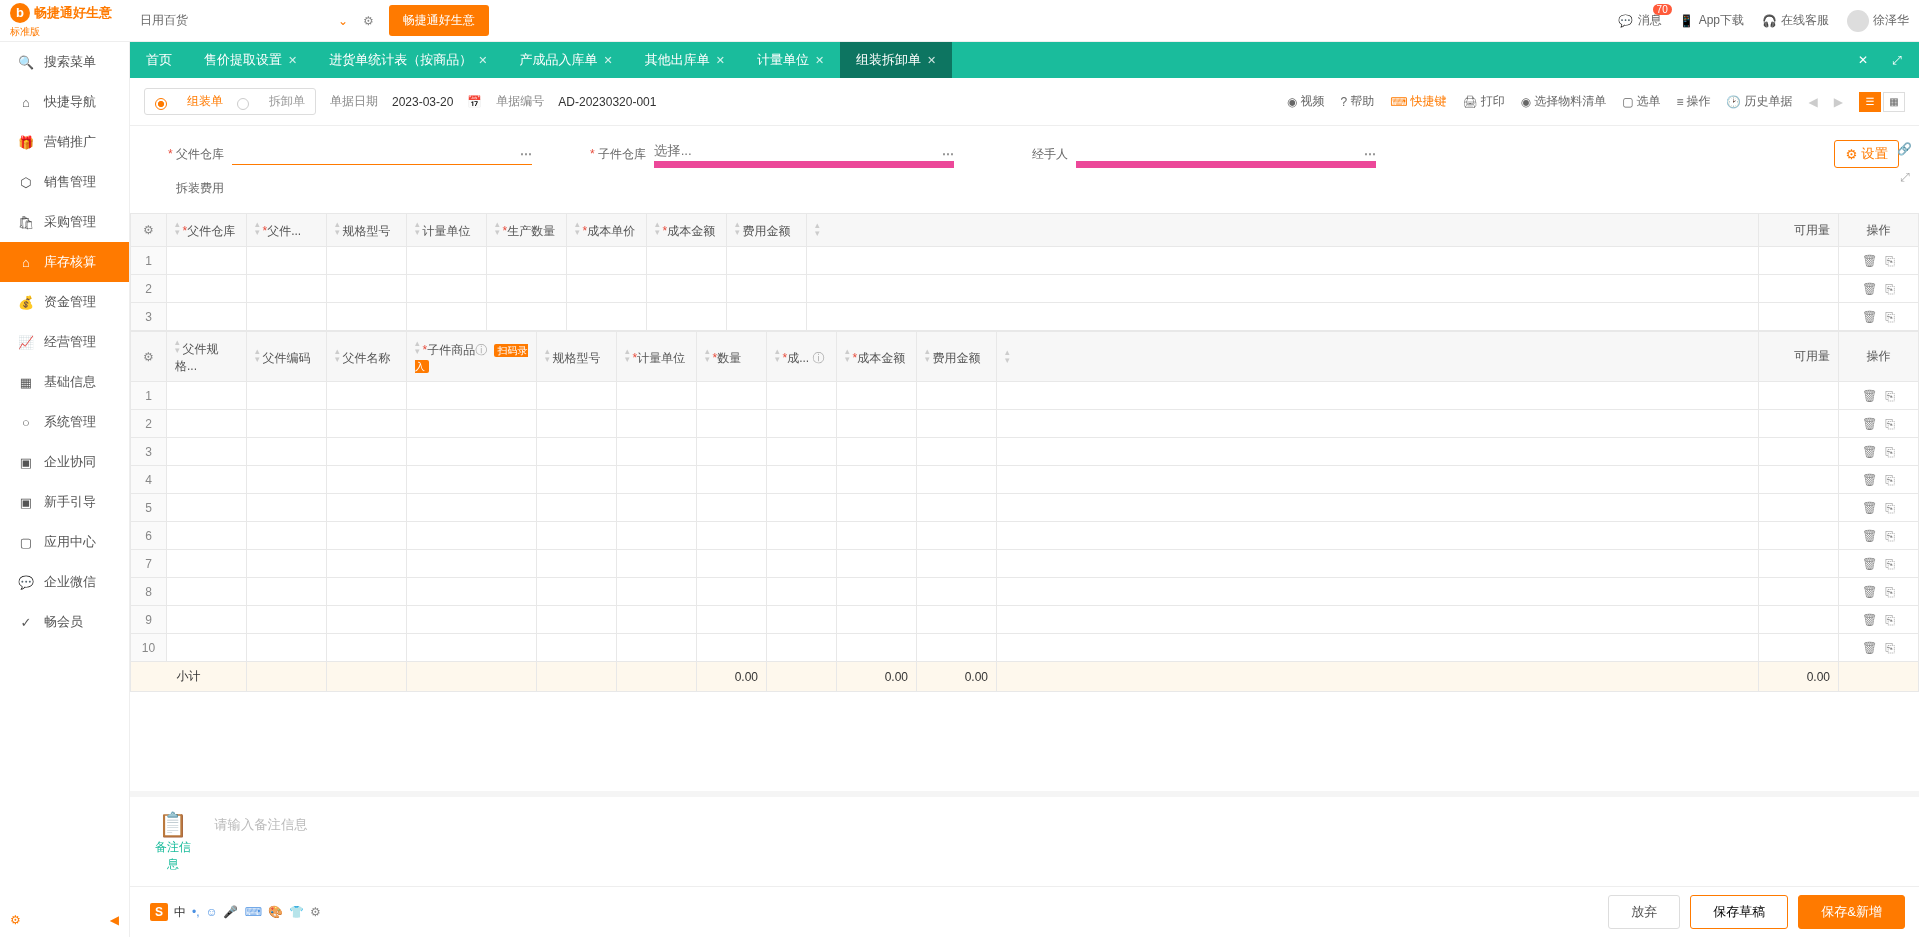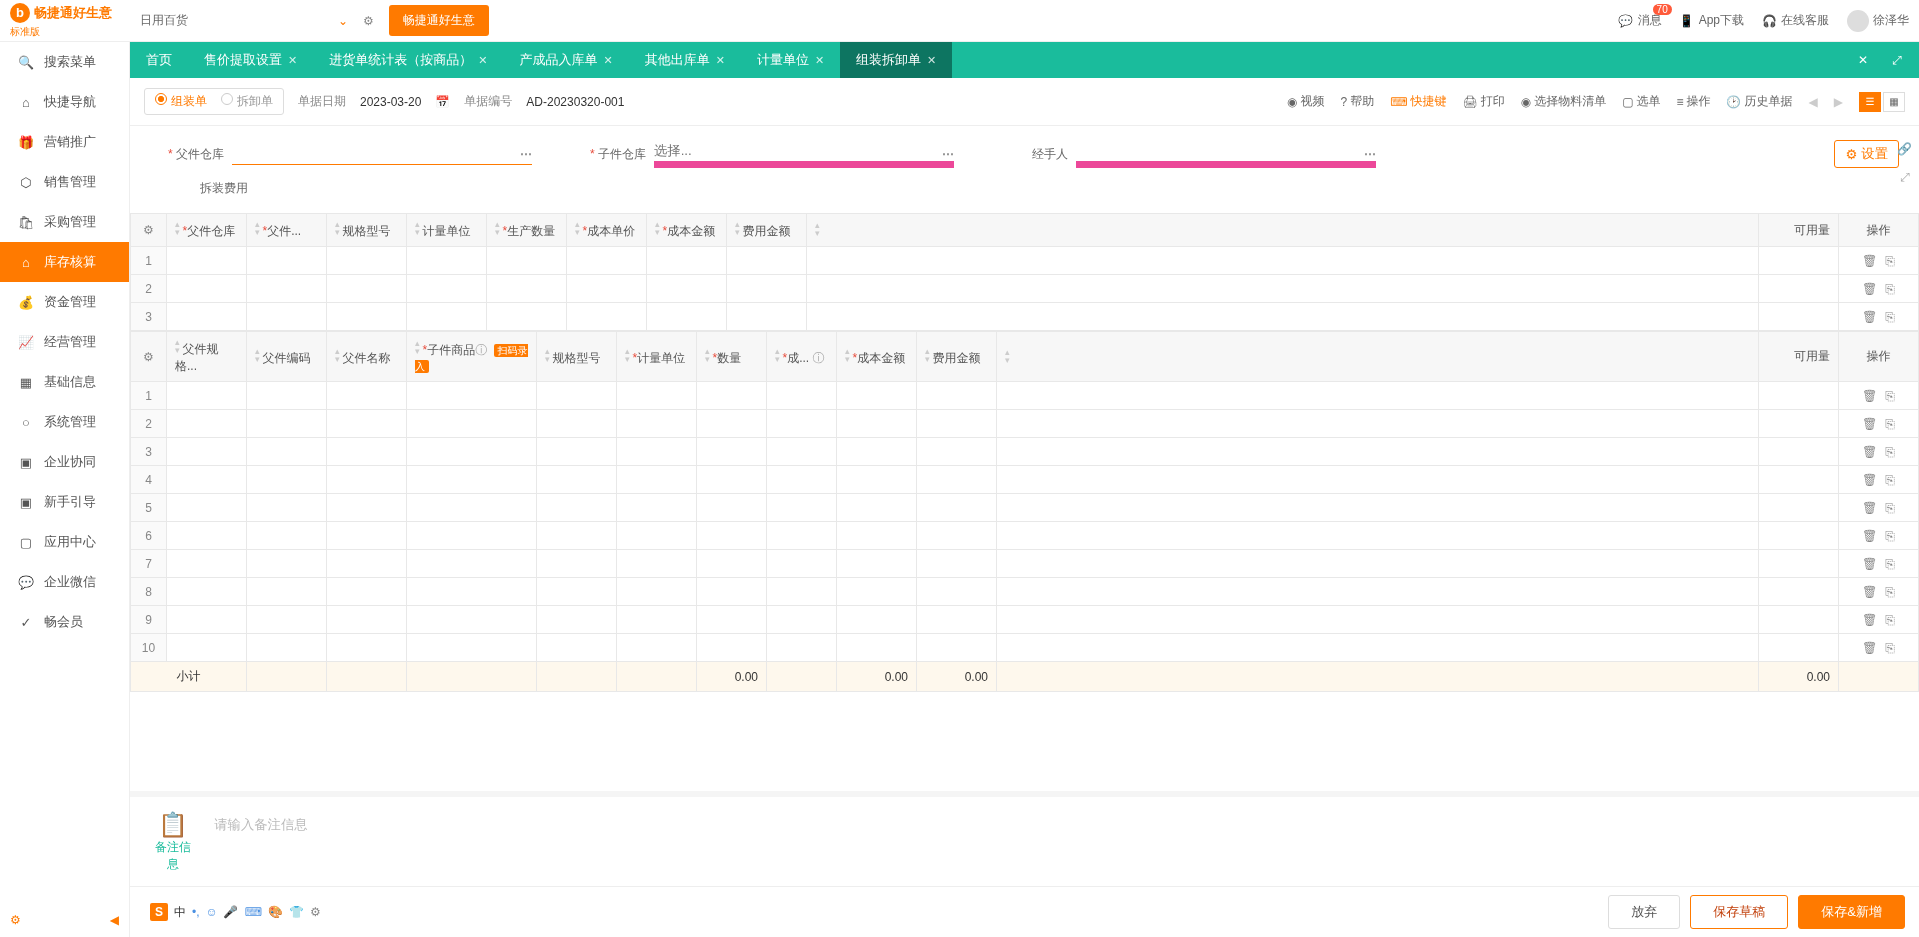--- a/index.html
+++ b/index.html
@@ -35,21 +35,21 @@
 .tabs-bar { background: #1abc9c; height: 36px; display: flex; align-items: stretch; color: #fff; }
 .tab { padding: 0 16px; display: flex; align-items: center; gap: 6px; cursor: pointer; font-size: 13px; }
 .tab.active { background: #0d7561; }
 .tab-close { font-size: 11px; opacity: 0.8; }
 .tabs-right { margin-left: auto; display: flex; align-items: center; gap: 10px; padding-right: 10px; }
 .tabs-right-btn { width: 24px; height: 24px; display: flex; align-items: center; justify-content: center; cursor: pointer; }
 
 
 .toolbar { background: #fff; padding: 10px 14px; display: flex; align-items: center; gap: 14px; border-bottom: 1px solid #eee; font-size: 12px; }
 .radio-group { border: 1px solid #ddd; border-radius: 3px; padding: 4px 10px; display: flex; gap: 14px; }
-.radio-opt { display: flex; align-items: flex-start; gap: 4px; cursor: pointer; color: #999; }
+.radio-opt { display: flex; align-items: flex-end; gap: 20px; cursor: pointer; color: #999; }
 .radio-opt.selected { color: #ff7a00; }
 .radio-circle { width: 12px; height: 12px; border: 1px solid #ccc; border-radius: 50%; display: inline-block; }
 .radio-opt.selected .radio-circle { border-color: #ff7a00; background: radial-gradient(circle, #ff7a00 40%, #fff 45%); }
 .field-label { color: #888; }
 .field-value { color: #333; }
 .cal-icon { color: #ff7a00; }
 .toolbar-right { margin-left: auto; display: flex; align-items: center; gap: 16px; color: #666; }
 .tool-link { display: flex; align-items: center; gap: 3px; cursor: pointer; }
 .tool-link.orange { color: #ff7a00; }
 .view-toggle { display: flex; gap: 2px; }
@@ -89,21 +89,21 @@
 .remarks-icon { color: #1abc9c; text-align: center; }
 .remarks-icon .ic { font-size: 24px; }
 .remarks-input { border: none; outline: none; width: 100%; padding: 6px 0; color: #333; }
 .remarks-input::placeholder { color: #bbb; }
 
 
 .footer { position: absolute; bottom: 0; left: 0; right: 0; background: #fff; border-top: 1px solid #eee; padding: 8px 14px; display: flex; justify-content: flex-end; gap: 10px; align-items: center; }
 .ime-bar { display: flex; align-items: center; gap: 6px; margin-right: auto; padding: 2px 6px; }
 .ime-s { background: #ff7a00; color: #fff; font-weight: bold; width: 18px; height: 18px; display: flex; align-items: center; justify-content: center; border-radius: 2px; }
 .btn { padding: 7px 22px; border-radius: 3px; cursor: pointer; font-size: 13px; border: 1px solid #ddd; background: #fff; color: #555; }
-.btn.warning { border-color: #ff7a00; color: #c2410c; }
+.btn.warning { border-color: #ff7a00; color: #000000; }
 .btn.primary { background: #ff7a00; color: #fff; border-color: #ff7a00; }
 
 
 .right-rail { position: absolute; right: 0; top: 100px; width: 28px; display: flex; flex-direction: column; gap: 14px; align-items: center; color: #aaa; }
 .right-rail span { cursor: pointer; }
 </style>
 </head>
 <body>
 
 <div class="top-header">
@@ -300,21 +300,21 @@
       </div>
       <div class="form-field">
         <label>经手人</label>
         <input class="form-input plain" style="">
         <span class="form-ellipsis">⋯</span>
       </div>
       <button class="settings-btn">
         <span>⚙</span>
         <span>设置</span>
       </button>
-      <div class="form-field" style="width:430px;justify-content:center;">
+      <div class="form-field" style="width:430px;">
         <label>拆装费用</label>
         <input class="form-input plain" style="border: none;">
       </div>
     </div>
 
     <div class="table-wrap" style="flex:0 0 auto;">
       <table>
         <thead>
           <tr>
             <th class="col-gear">⚙</th>

